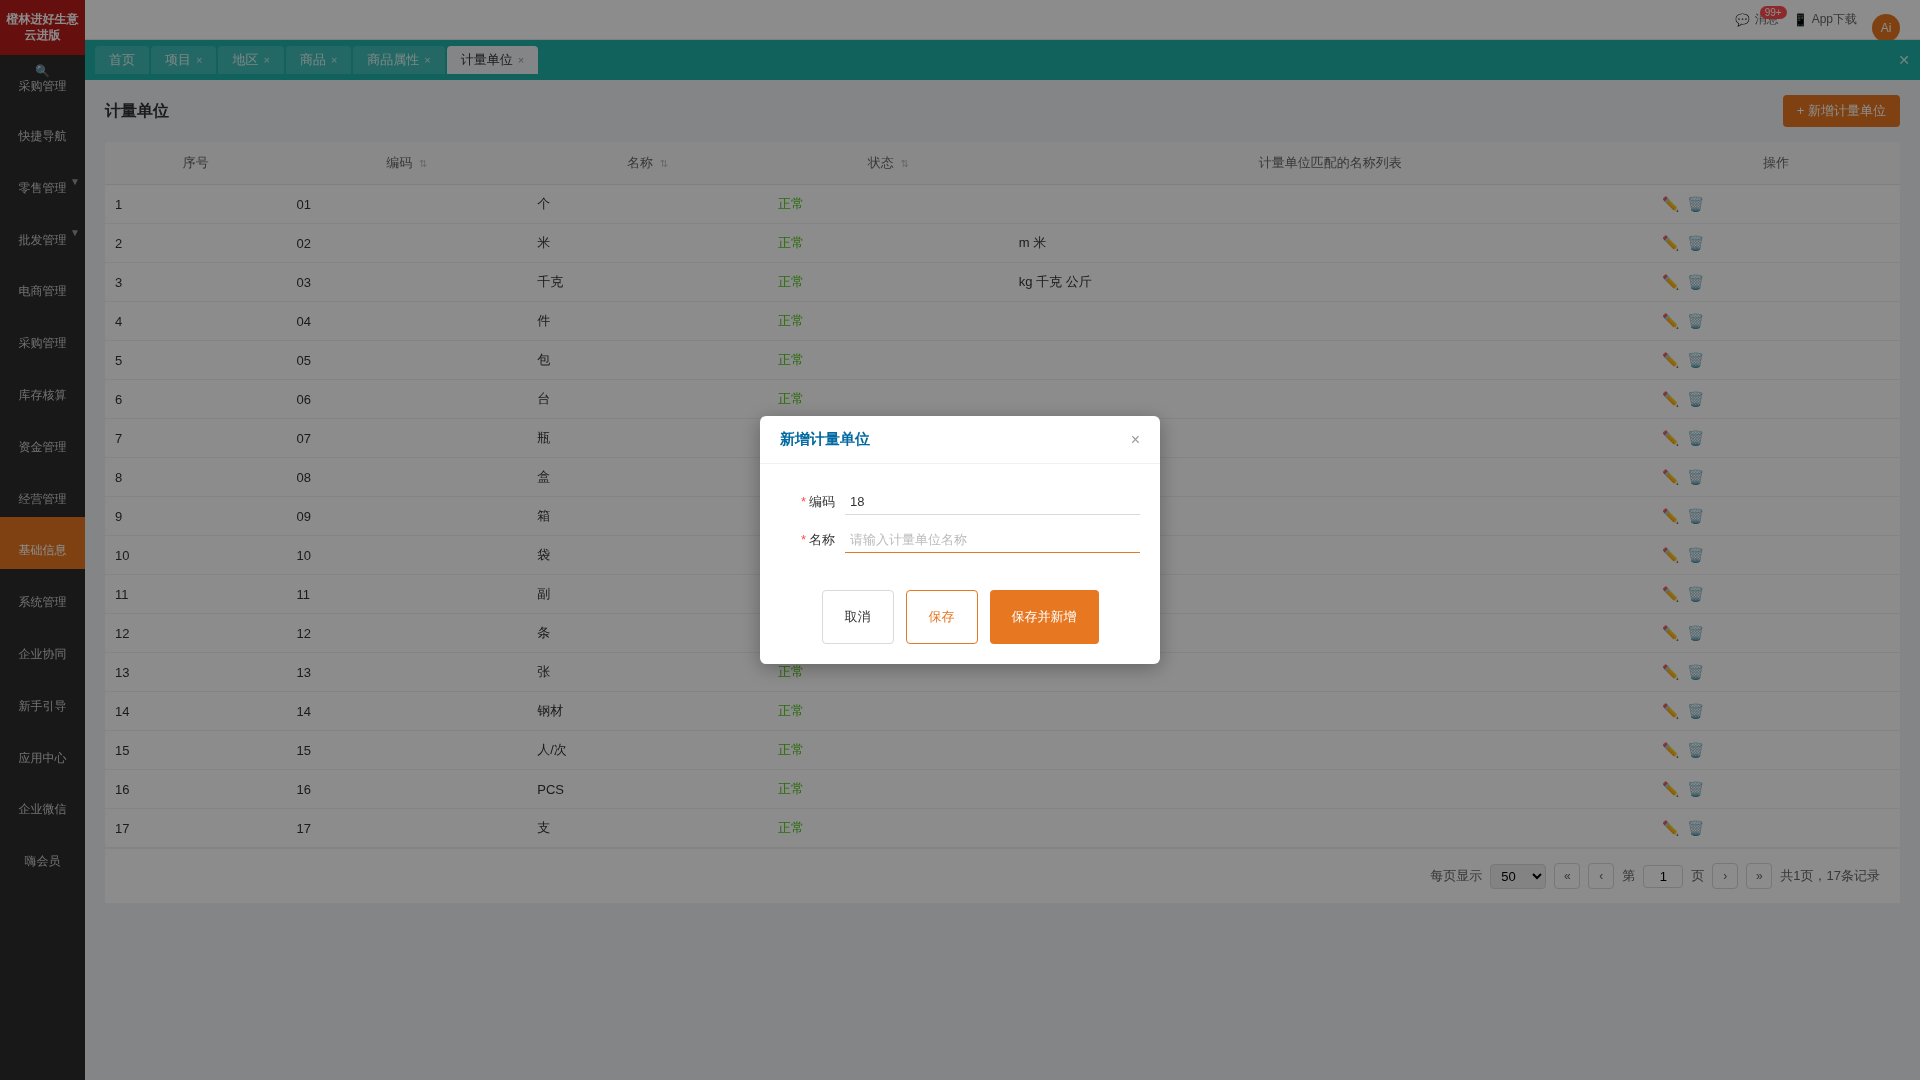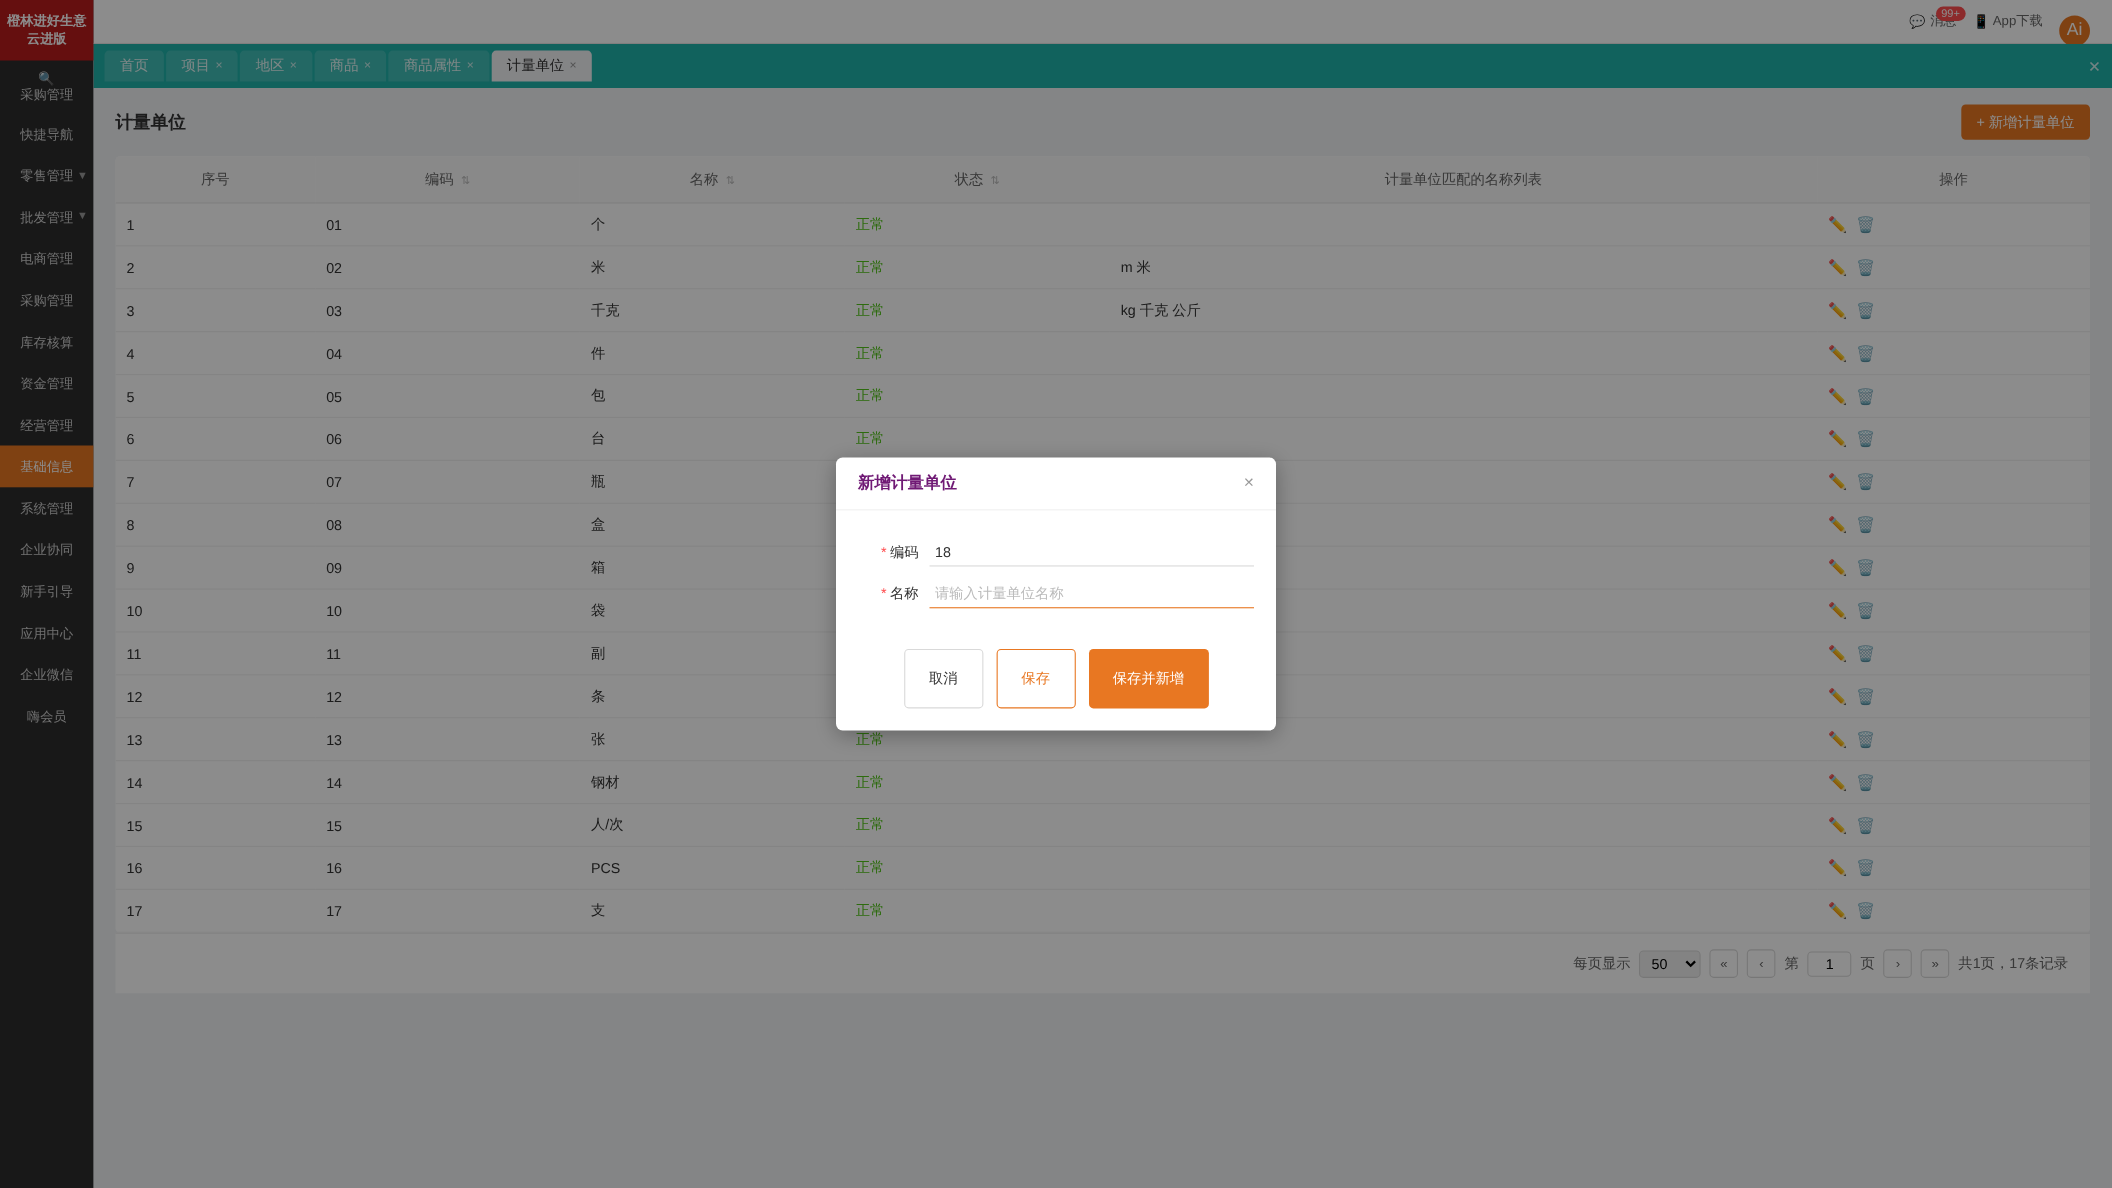--- a/index.html
+++ b/index.html
@@ -6,33 +6,33 @@
     body { font-family: 'Microsoft YaHei', sans-serif; font-size: 13px; background: #f0f2f5; color: #333; width: 1920px; height: 1080px; overflow: hidden; display: flex; }
 
     
     .sidebar { width: 85px; background: #2d2d2d; height: 1080px; display: flex; flex-direction: column; align-items: center; flex-shrink: 0; }
     .sidebar-logo { width: 85px; height: 55px; background: #b91c1c; display: flex; align-items: center; justify-content: center; flex-shrink: 0; }
     .sidebar-logo-text { color: white; font-size: 12px; font-weight: bold; text-align: center; line-height: 1.3; }
     .sidebar-search { width: 100%; padding: 8px 0; display: flex; flex-direction: column; align-items: center; justify-content: center; height: 48px; cursor: pointer; }
     .sidebar-search span { color: #ccc; font-size: 12px; }
     .sidebar-nav-item { width: 100%; padding: 10px 5px; display: flex; flex-direction: column; align-items: center; justify-content: center; cursor: pointer; color: #ccc; font-size: 12px; position: relative; }
     .sidebar-nav-item.active { background: #e87722; color: white; }
-    .sidebar-nav-item .nav-label { margin-top: 1px; text-align: center; line-height: 1.4; }
+    .sidebar-nav-item .nav-label { margin-top: 15px; text-align: center; line-height: 1.4; }
     .sidebar-nav-item .arrow { position: absolute; right: 5px; top: 50%; transform: translateY(-50%); font-size: 10px; color: #999; }
 
     
     .main { flex: 1; display: flex; flex-direction: column; height: 1080px; overflow: hidden; }
 
     
     .topbar { height: 40px; background: #fff; display: flex; align-items: center; justify-content: flex-end; padding: 0 20px; border-bottom: 1px solid #e8e8e8; flex-shrink: 0; }
     .topbar-actions { display: flex; align-items: center; gap: 15px; }
     .topbar-msg { display: flex; align-items: center; gap: 4px; font-size: 12px; color: #666; position: relative; cursor: pointer; }
     .badge { background: #ff4d4f; color: white; border-radius: 10px; padding: 1px 5px; font-size: 10px; position: absolute; top: -5px; right: -8px; }
     .topbar-app { font-size: 12px; color: #666; cursor: pointer; display: flex; align-items: center; gap: 3px; }
-    .avatar { width: 28px; height: 28px; background: #e87722; border-radius: 50%; display: flex; align-items: center; justify-content: center; color: white; font-size: 16px; cursor: pointer; margin-top: 16px; }
+    .avatar { width: 28px; height: 28px; background: #e87722; border-radius: 50%; display: flex; align-items: center; justify-content: center; color: white; font-size: 12px; cursor: pointer; margin-top: 16px; }
 
     
     .tabs-bar { height: 40px; background: #20b2aa; display: flex; align-items: center; padding: 0 10px; gap: 2px; flex-shrink: 0; }
     .tab { display: flex; align-items: center; gap: 5px; padding: 5px 14px; border-radius: 4px 4px 0 0; cursor: pointer; font-size: 13px; color: rgba(255,255,255,0.85); background: rgba(255,255,255,0.15); }
     .tab.active { background: #f0f2f5; color: #333; }
     .tab .close-btn { font-size: 11px; color: rgba(255,255,255,0.7); cursor: pointer; }
     .tab.active .close-btn { color: #999; }
     .tabs-close-all { margin-left: auto; color: white; cursor: pointer; font-size: 14px; opacity: 0.8; }
 
     
@@ -58,21 +58,21 @@
     .pagination { height: 55px; display: flex; align-items: center; justify-content: flex-end; padding: 0 20px; gap: 8px; background: white; border-top: 1px solid #f0f0f0; }
     .pagination span { font-size: 13px; color: #666; }
     .pagination select { border: 1px solid #d9d9d9; padding: 3px 6px; border-radius: 4px; font-size: 13px; }
     .page-btn { width: 26px; height: 26px; border: 1px solid #d9d9d9; background: white; cursor: pointer; border-radius: 4px; display: inline-flex; align-items: center; justify-content: center; font-size: 12px; color: #666; }
     .page-input { width: 40px; border: 1px solid #d9d9d9; border-radius: 4px; padding: 3px 5px; text-align: center; font-size: 13px; }
 
     
     .modal-overlay { position: fixed; top: 0; left: 0; width: 1920px; height: 1080px; background: rgba(0,0,0,0.45); display: flex; align-items: center; justify-content: center; z-index: 1000; }
     .modal { background: white; border-radius: 6px; width: 400px; box-shadow: 0 4px 20px rgba(0,0,0,0.3); }
     .modal-header { padding: 14px 20px; border-bottom: 1px solid #f0f0f0; display: flex; justify-content: space-between; align-items: center; }
-    .modal-title { font-size: 15px; font-weight: bold; color: #701a75; }
+    .modal-title { font-size: 15px; font-weight: bold; color: #0369a1; }
     .modal-close { color: #999; cursor: pointer; font-size: 16px; }
     .modal-body { padding: 25px 20px 15px; }
     .form-row { display: flex; align-items: center; margin-bottom: 12px; }
     .form-label { width: 55px; text-align: right; margin-right: 10px; font-size: 13px; color: #333; }
     .form-label .required { color: #ff4d4f; margin-right: 3px; }
     .form-input { flex: 1; border: none; border-bottom: 1px solid #d9d9d9; padding: 5px 5px; font-size: 13px; outline: none; color: #333; }
     .form-input.has-value { border-bottom-color: #d9d9d9; }
     .form-input::placeholder { color: #bbb; }
     .modal-footer { padding: 10px 20px 20px; display: flex; justify-content: center; gap: 12px; }
     .btn-cancel { padding: 7px 22px; border: 1px solid #d9d9d9; background: white; color: #333; border-radius: 4px; cursor: pointer; font-size: 13px; }

